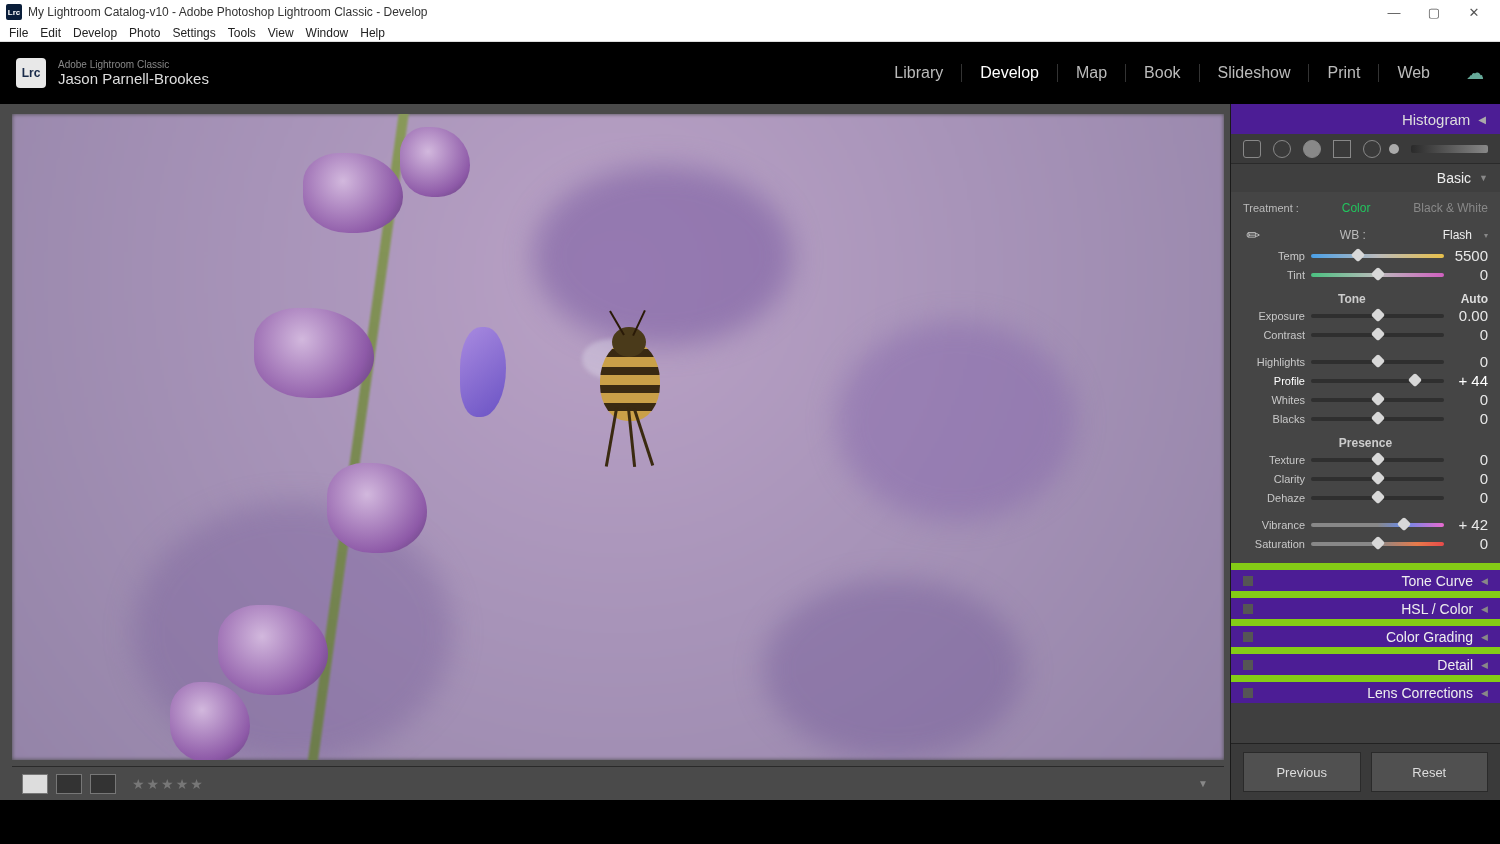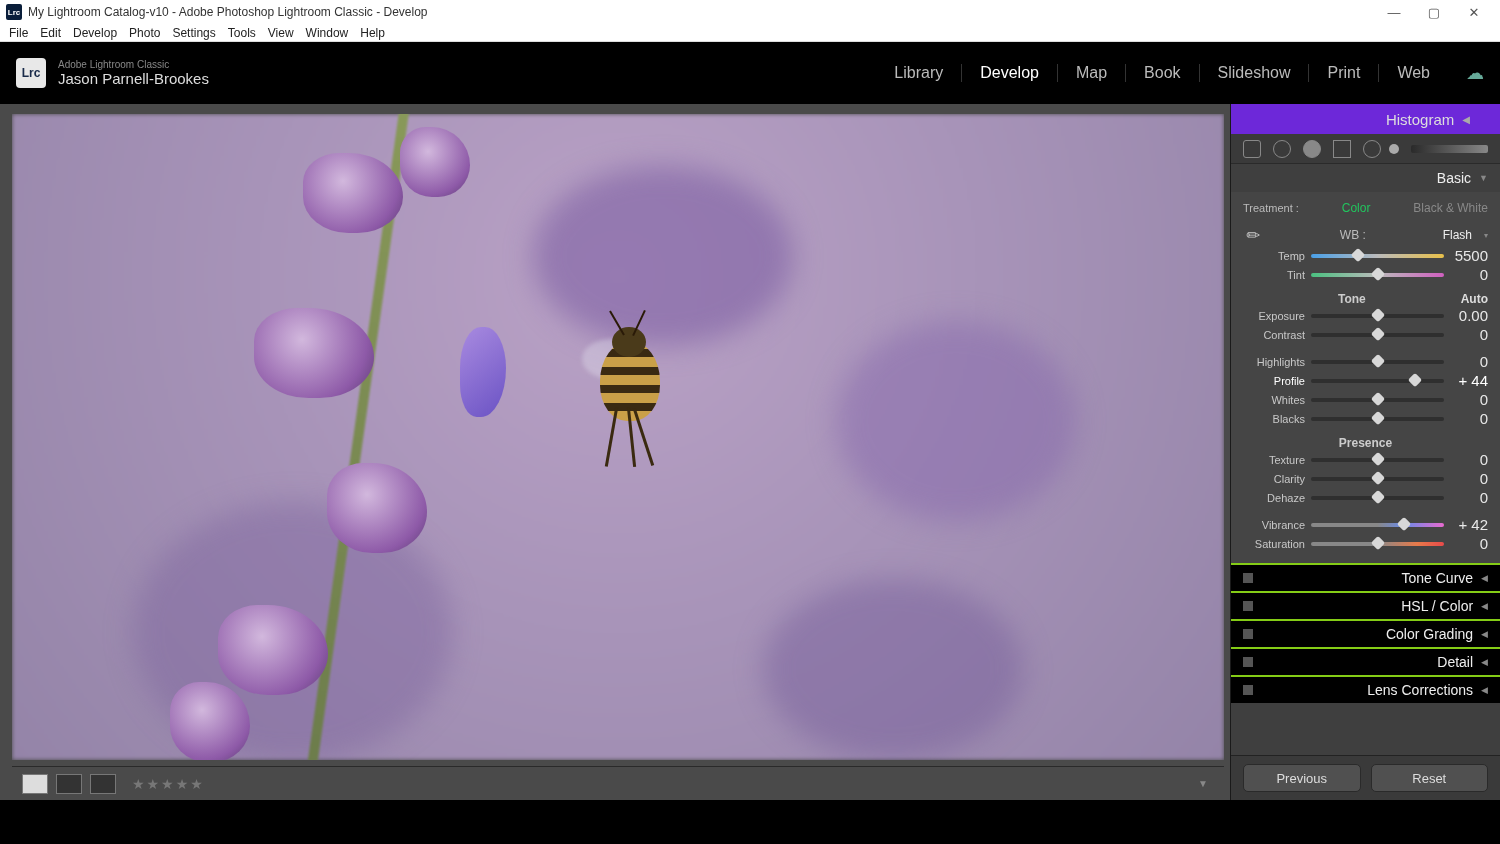--- a/index.html
+++ b/index.html
@@ -70,30 +70,30 @@
   .bottombar { height: 34px; background: #4a4a4a; border-top: 1px solid #2a2a2a; display:flex; align-items:center; padding:0 10px; gap:8px; margin-top:6px;}
   .bottombar .vbtn { width:26px;height:20px;border:1px solid #777;background:#333; }
   .bottombar .vbtn.sel{background:#ddd;}
   .bottombar .stars{color:#777;font-size:14px;letter-spacing:2px;margin-left:8px;}
   .bottombar .spacer{flex:1;}
   .bottombar .tri{color:#888;font-size:10px;margin-right:6px;}
 
   
   .rightpanel { width: 270px; background: #3f3f3f; color: #ccc; font-size: 12px; display:flex; flex-direction:column; border-left:1px solid #1a1a1a;}
   .rp-scroll{flex:1;overflow:hidden;}
-  .panel-header { height: 30px; background: #6d28d9; display:flex; align-items:center; justify-content:flex-end; padding:0 30px; font-size:15px; color:#ddd; gap:8px;}
+  .panel-header { height: 30px; background: #4c1d95; display:flex; align-items:center; justify-content:flex-end; padding:0 14px; font-size:15px; color:#ddd; gap:8px;}
   .panel-header .tri{font-size:10px;color:#aaa;}
   .tool-row{height:30px;background:#3a3a3a;display:flex;align-items:center;gap:12px;padding:0 12px;border-bottom:1px solid #2a2a2a;}
   .tool-row .ticon{width:18px;height:18px;border:1px solid #888;border-radius:3px;}
   .tool-row .ticon.circ{border-radius:50%;}
   .tool-row .ticon.filled{background:#888;border-radius:50%;}
   .tool-row .grad{flex:1;height:8px;background:linear-gradient(90deg,#2a2a2a,#888);border-radius:2px;}
   .tool-row .gdot{width:10px;height:10px;border-radius:50%;background:#aaa;margin-left:-4px;}
 
-  .section-title{height:28px;background:#000000;display:flex;align-items:center;justify-content:flex-end;padding:0 12px;font-size:14px;color:#eee;gap:8px;border-top:2px solid #84cc16;}
+  .section-title{height:28px;background:#4c1d95;display:flex;align-items:center;justify-content:flex-end;padding:0 12px;font-size:14px;color:#eee;gap:8px;border-top:7px solid #84cc16;}
   .section-title .lefttoggle{margin-right:auto;width:10px;height:10px;background:#555;}
   .section-title .tri{font-size:9px;color:#888;}
 
   .basic{padding:6px 12px 10px 12px;background:#454545;}
   .row{display:flex;align-items:center;height:20px;gap:6px;}
   .row .lbl{color:#bbb;font-size:11px;}
   .treatment{justify-content:space-between;margin-bottom:6px;}
   .treatment .opt{color:#888;}
   .treatment .opt.active{color:#22c55e;}
 
@@ -115,21 +115,21 @@
   .slider-row.sat .track{background:linear-gradient(90deg,#888 0%,#888 50%,#e87a4a 80%,#e84a4a 100%);}
   .slider-row .thumb{position:absolute;top:-4px;width:10px;height:10px;background:#d8d8d8;border-radius:2px;transform:translateX(-50%) rotate(45deg);}
   .slider-row .val{width:38px;text-align:right;color:#e8e8e8;font-size:15px;}
   .slider-row.active .sl-label,.slider-row.active .val{color:#fff;font-weight:500;}
 
   .subhead{display:flex;align-items:flex-end;height:22px;color:#ccc;font-size:12px;font-weight:bold;}
   .subhead .center{flex:1;text-align:center;}
   .subhead .auto{color:#ddd;}
 
   .btnrow{display:flex;gap:10px;padding:8px 12px;background:#3a3a3a;border-top:1px solid #222;}
-  .btnrow button{flex:1;height:28px;background:#505050;border:1px solid #2a2a2a;color:#ddd;font-size:13px;border-radius:5px;}
+  .btnrow button{flex:1;height:40px;background:#505050;border:1px solid #2a2a2a;color:#ddd;font-size:13px;border-radius:0;}
 </style>
 </head>
 <body>
 
 <div class="titlebar">
   <div class="lrc-badge">Lrc</div>
   <span>My Lightroom Catalog-v10 - Adobe Photoshop Lightroom Classic - Develop</span>
   <div class="spacer"></div>
   <div class="winbtn">—</div>
   <div class="winbtn">▢</div>

